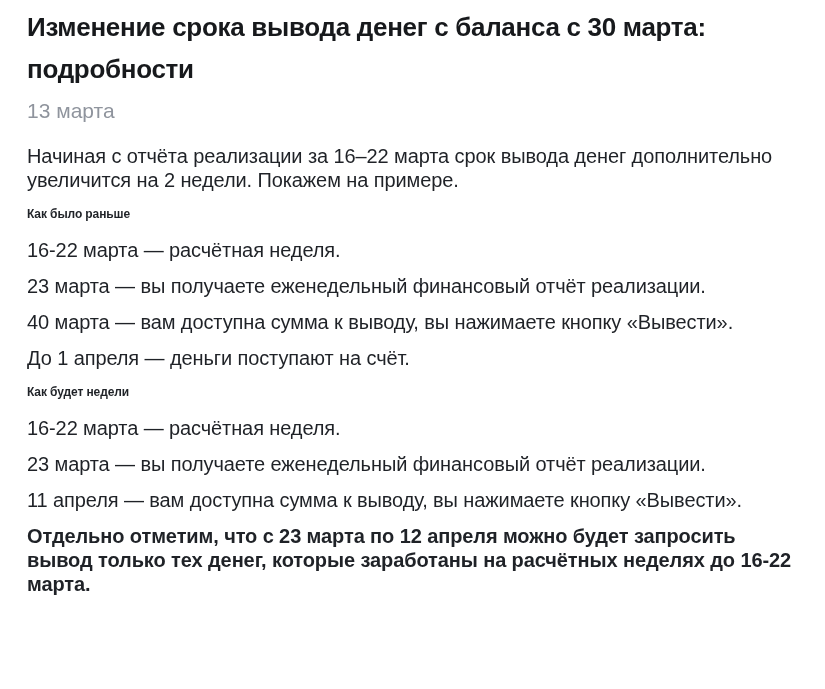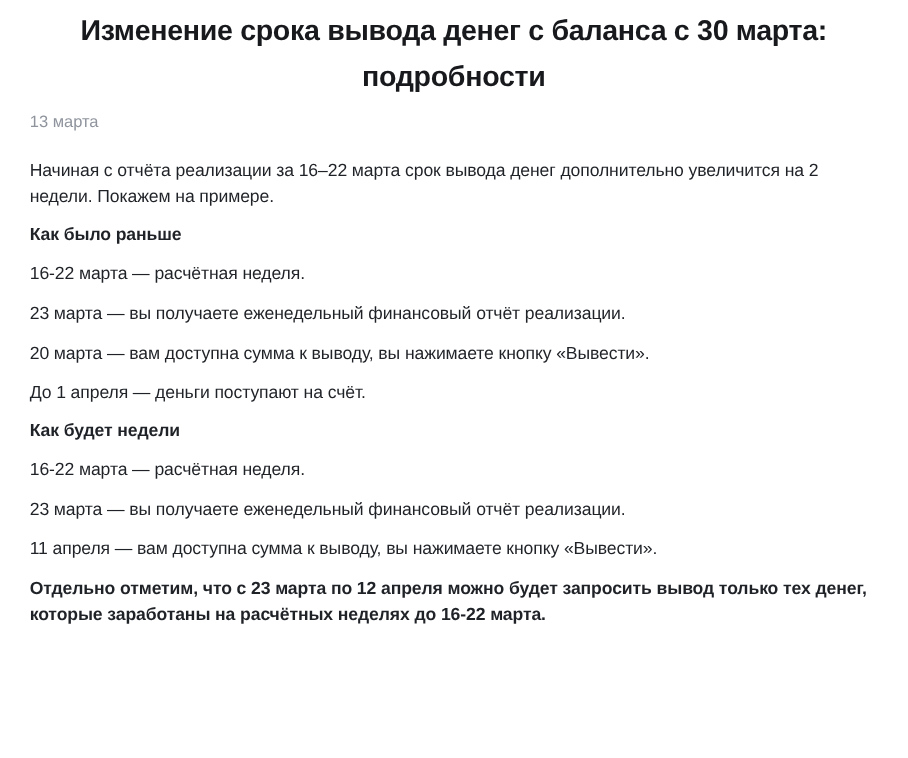--- a/index.html
+++ b/index.html
@@ -15,41 +15,40 @@
     font-family: "Liberation Sans", sans-serif;
     color: #1f2227;
   }
   h1.title {
     margin: 0 0 12px 0;
     font-size: 26px;
     line-height: 42px;
     font-weight: 700;
     letter-spacing: -0.3px;
     color: #17191c;
-    text-align: center;
   }
   h1.title .title-line {
     display: block;
   }
   .pub-date {
     margin: 0 0 24px 0;
-    font-size: 15px;
+    font-size: 21px;
     line-height: 18px;
     color: #8f949d;
   }
   p.body-text {
     margin: 0 0 12px 0;
-    font-size: 16px;
+    font-size: 20px;
     line-height: 24px;
     letter-spacing: -0.1px;
     color: #1f2227;
   }
   h3.section-heading {
     margin: 0 0 14px 0;
-    font-size: 16px;
+    font-size: 12px;
     line-height: 20px;
     font-weight: 700;
     letter-spacing: -0.1px;
     color: #1f2227;
   }
   p.emphasis {
     font-weight: 700;
   }
 </style>
 </head>
@@ -63,21 +62,21 @@
   </h1>
 
   <div class="pub-date">13 марта</div>
 
   <p class="body-text">Начиная с отчёта реализации за 16–22 марта срок вывода денег дополнительно увеличится на 2 недели. Покажем на примере.</p>
 
   <h3 class="section-heading">Как было раньше</h3>
 
   <p class="body-text">16-22 марта — расчётная неделя.</p>
   <p class="body-text">23 марта — вы получаете еженедельный финансовый отчёт реализации.</p>
-  <p class="body-text">20 марта — вам доступна сумма к выводу, вы нажимаете кнопку «Вывести».</p>
+  <p class="body-text">40 марта — вам доступна сумма к выводу, вы нажимаете кнопку «Вывести».</p>
   <p class="body-text">До 1 апреля — деньги поступают на счёт.</p>
 
 
   <h3 class="section-heading">Как будет недели</h3>
 
   <p class="body-text">16-22 марта — расчётная неделя.</p>
   <p class="body-text">23 марта — вы получаете еженедельный финансовый отчёт реализации.</p>
   <p class="body-text">11 апреля — вам доступна сумма к выводу, вы нажимаете кнопку «Вывести».</p>
 
   <p class="body-text emphasis">Отдельно отметим, что с 23 марта по 12 апреля можно будет запросить вывод только тех денег, которые заработаны на расчётных неделях до 16-22 марта.</p>

